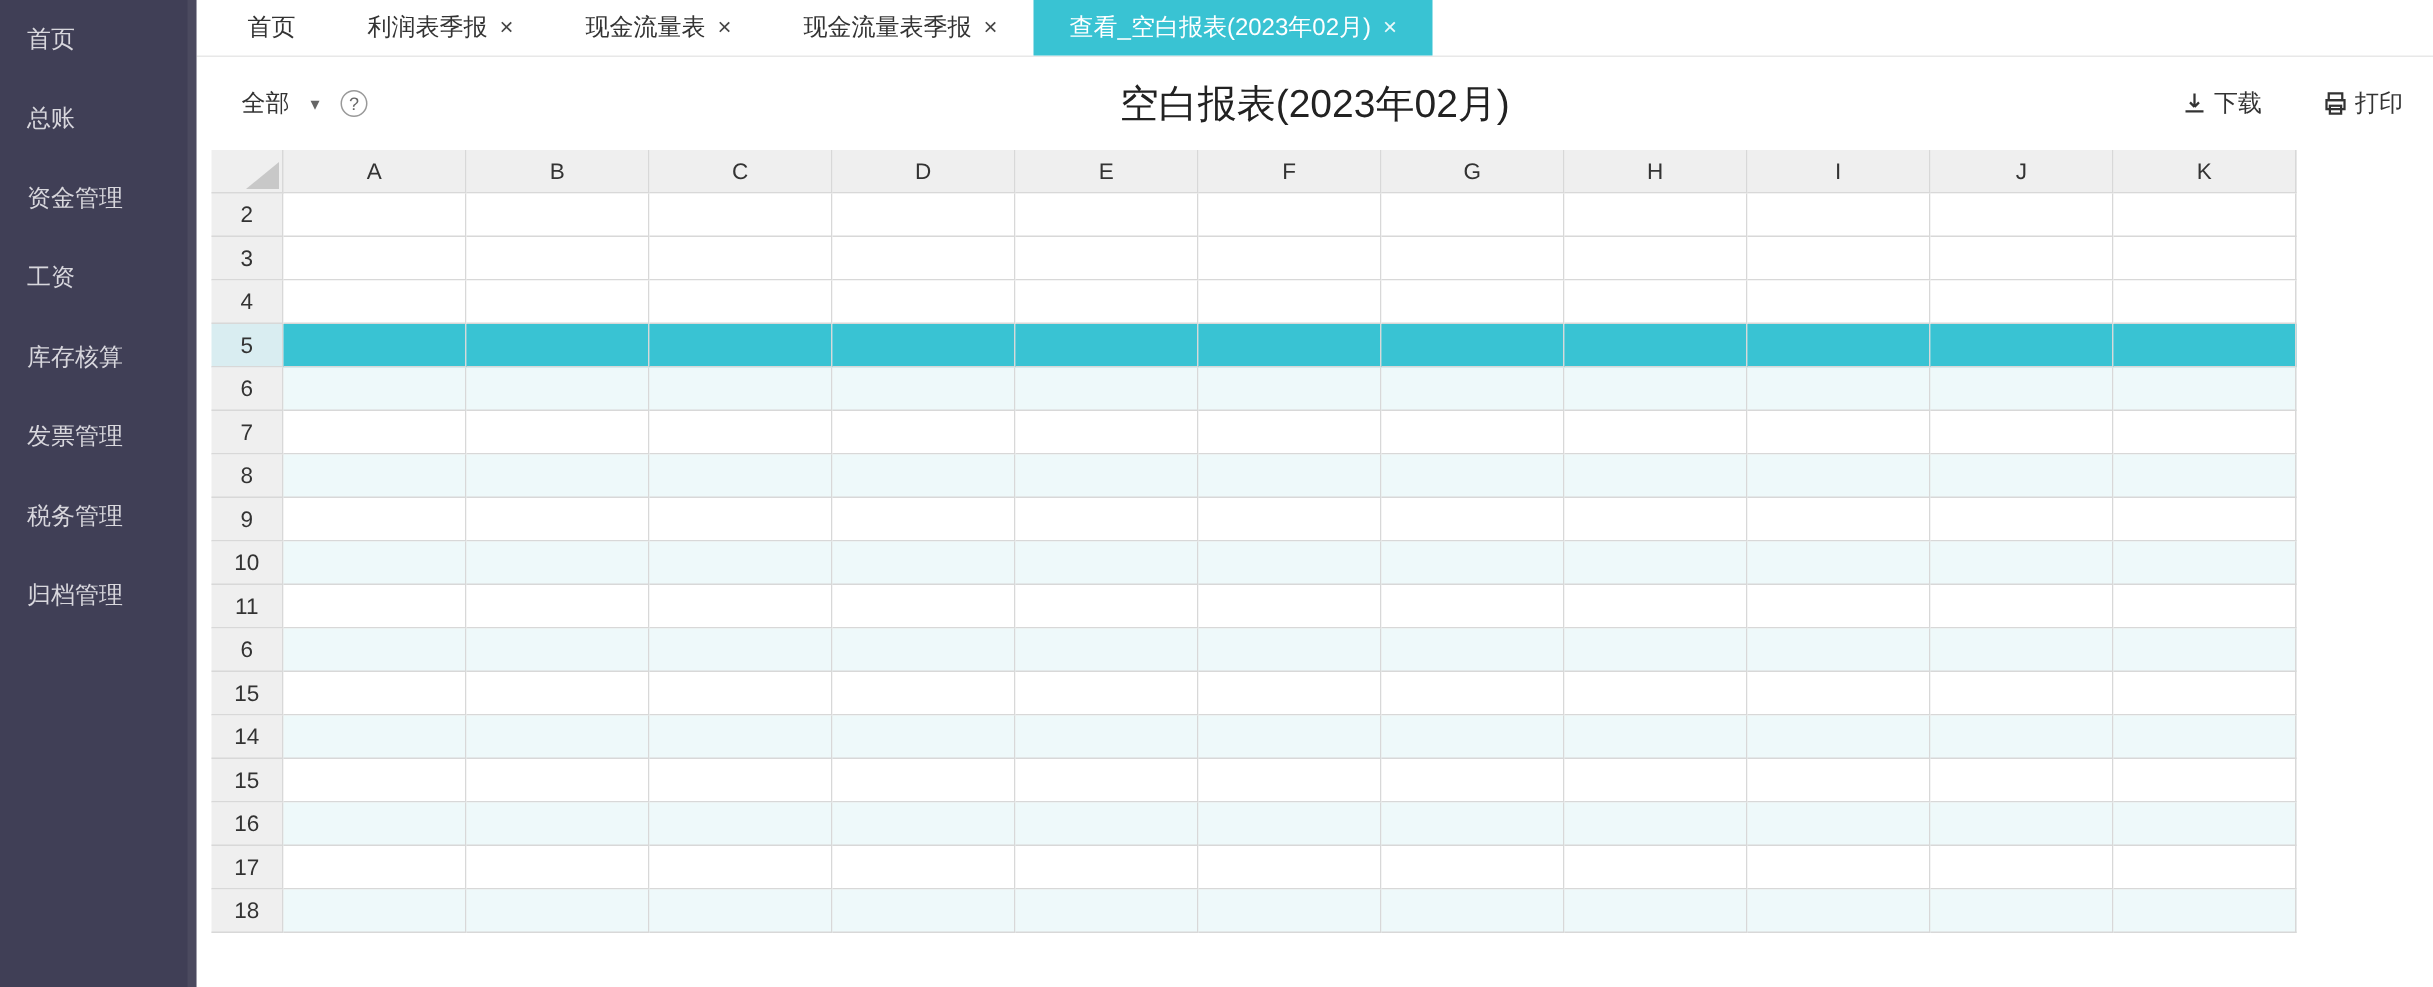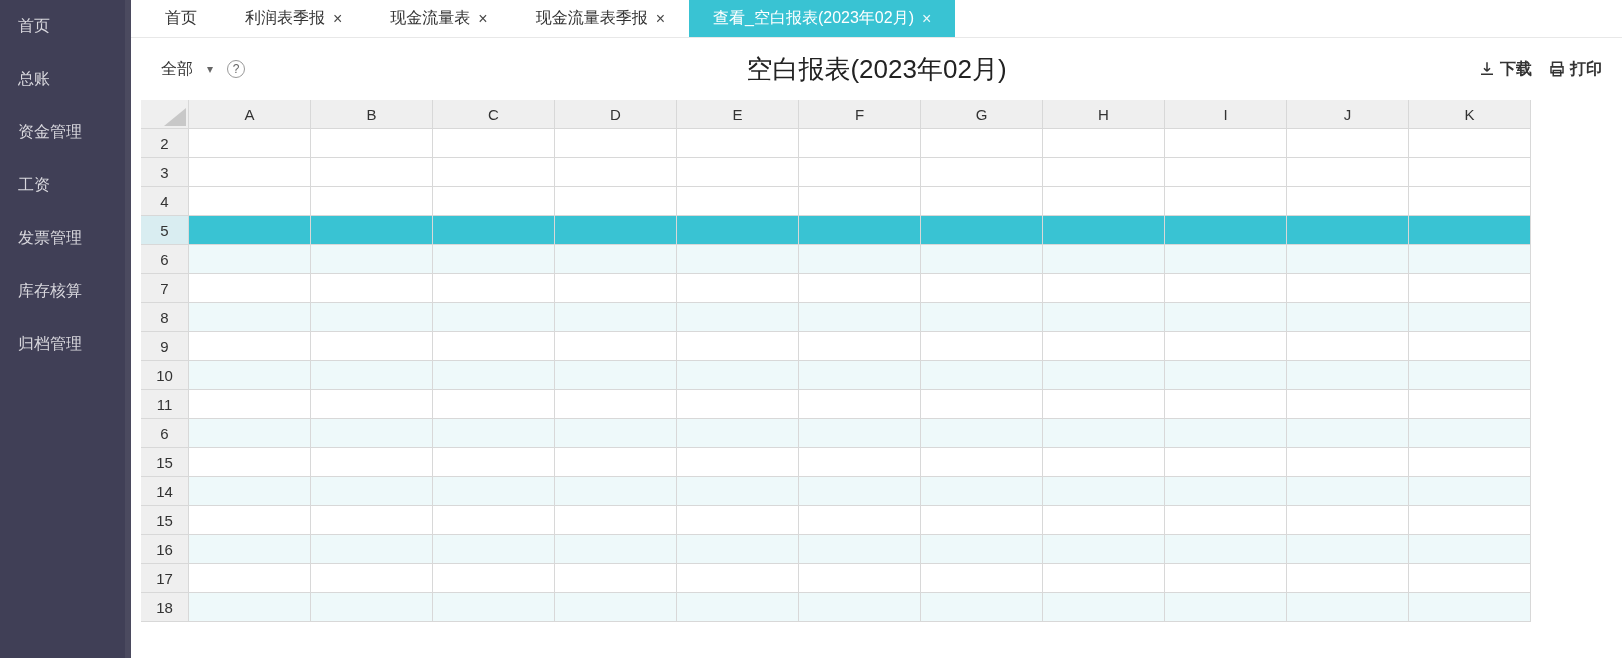--- a/index.html
+++ b/index.html
@@ -18,21 +18,21 @@
 .tab { display:flex; align-items:center; gap:8px; padding:0 24px; font-size:16px; color:#333; cursor:pointer; white-space:nowrap; }
 .tab.active { background:#39c3d3; color:#fff; }
 .tab-close { font-size:16px; line-height:1; cursor:pointer; opacity:.9; }
 
 
 .toolbar { height:62px; display:flex; align-items:center; padding:0 20px 0 30px; position:relative; }
 .filter { display:flex; align-items:center; gap:14px; font-size:16px; color:#333; cursor:pointer; }
 .filter-chev { font-size:12px; color:#666; }
 .filter-help { width:18px; height:18px; border:1px solid #999; border-radius:50%; display:flex; align-items:center; justify-content:center; font-size:12px; color:#666; }
 .title { position:absolute; left:50%; transform:translateX(-50%); font-size:26px; color:#222; }
-.actions { margin-left:auto; display:flex; align-items:center; gap:16px; font-size:16px; color:#333;font-weight:bold; }
+.actions { margin-left:auto; display:flex; align-items:center; gap:40px; font-size:16px; color:#333; }
 .action { display:flex; align-items:center; gap:4px; cursor:pointer; }
 .icn { width:18px; height:18px; }
 
 
 .sheet { flex:1; overflow:hidden; padding-left:10px; }
 .grid { display:grid; grid-template-columns:48px repeat(11,122px); }
 .cell { height:29px; border-right:1px solid #d8d8d8; border-bottom:1px solid #d8d8d8; display:flex; align-items:center; justify-content:center; font-size:15px; color:#333; background:#fff; }
 .hdr { background:#efefef; color:#333; }
 .corner { background:#efefef; position:relative; }
 .corner::after { content:""; position:absolute; right:2px; bottom:2px; width:0; height:0; border-style:solid; border-width:0 0 18px 22px; border-color:transparent transparent #c8c8c8 transparent; }
@@ -41,22 +41,23 @@
 </style>
 </head>
 <body>
 
 <div class="sidebar">
   <div id="sidebar-items">
       <div class="sidebar-item">首页</div>
       <div class="sidebar-item">总账</div>
       <div class="sidebar-item">资金管理</div>
       <div class="sidebar-item">工资</div>
+      <div class="sidebar-item">库存核算</div>
       <div class="sidebar-item">发票管理</div>
-      <div class="sidebar-item">库存核算</div>
+      <div class="sidebar-item">税务管理</div>
       <div class="sidebar-item">归档管理</div>
     </div>
   <div class="sidebar-scroll"></div>
 </div>
 
 <div class="main">
   <div class="tabbar" id="tabbar">
       <div class="tab">
         <span>首页</span>
       </div>

